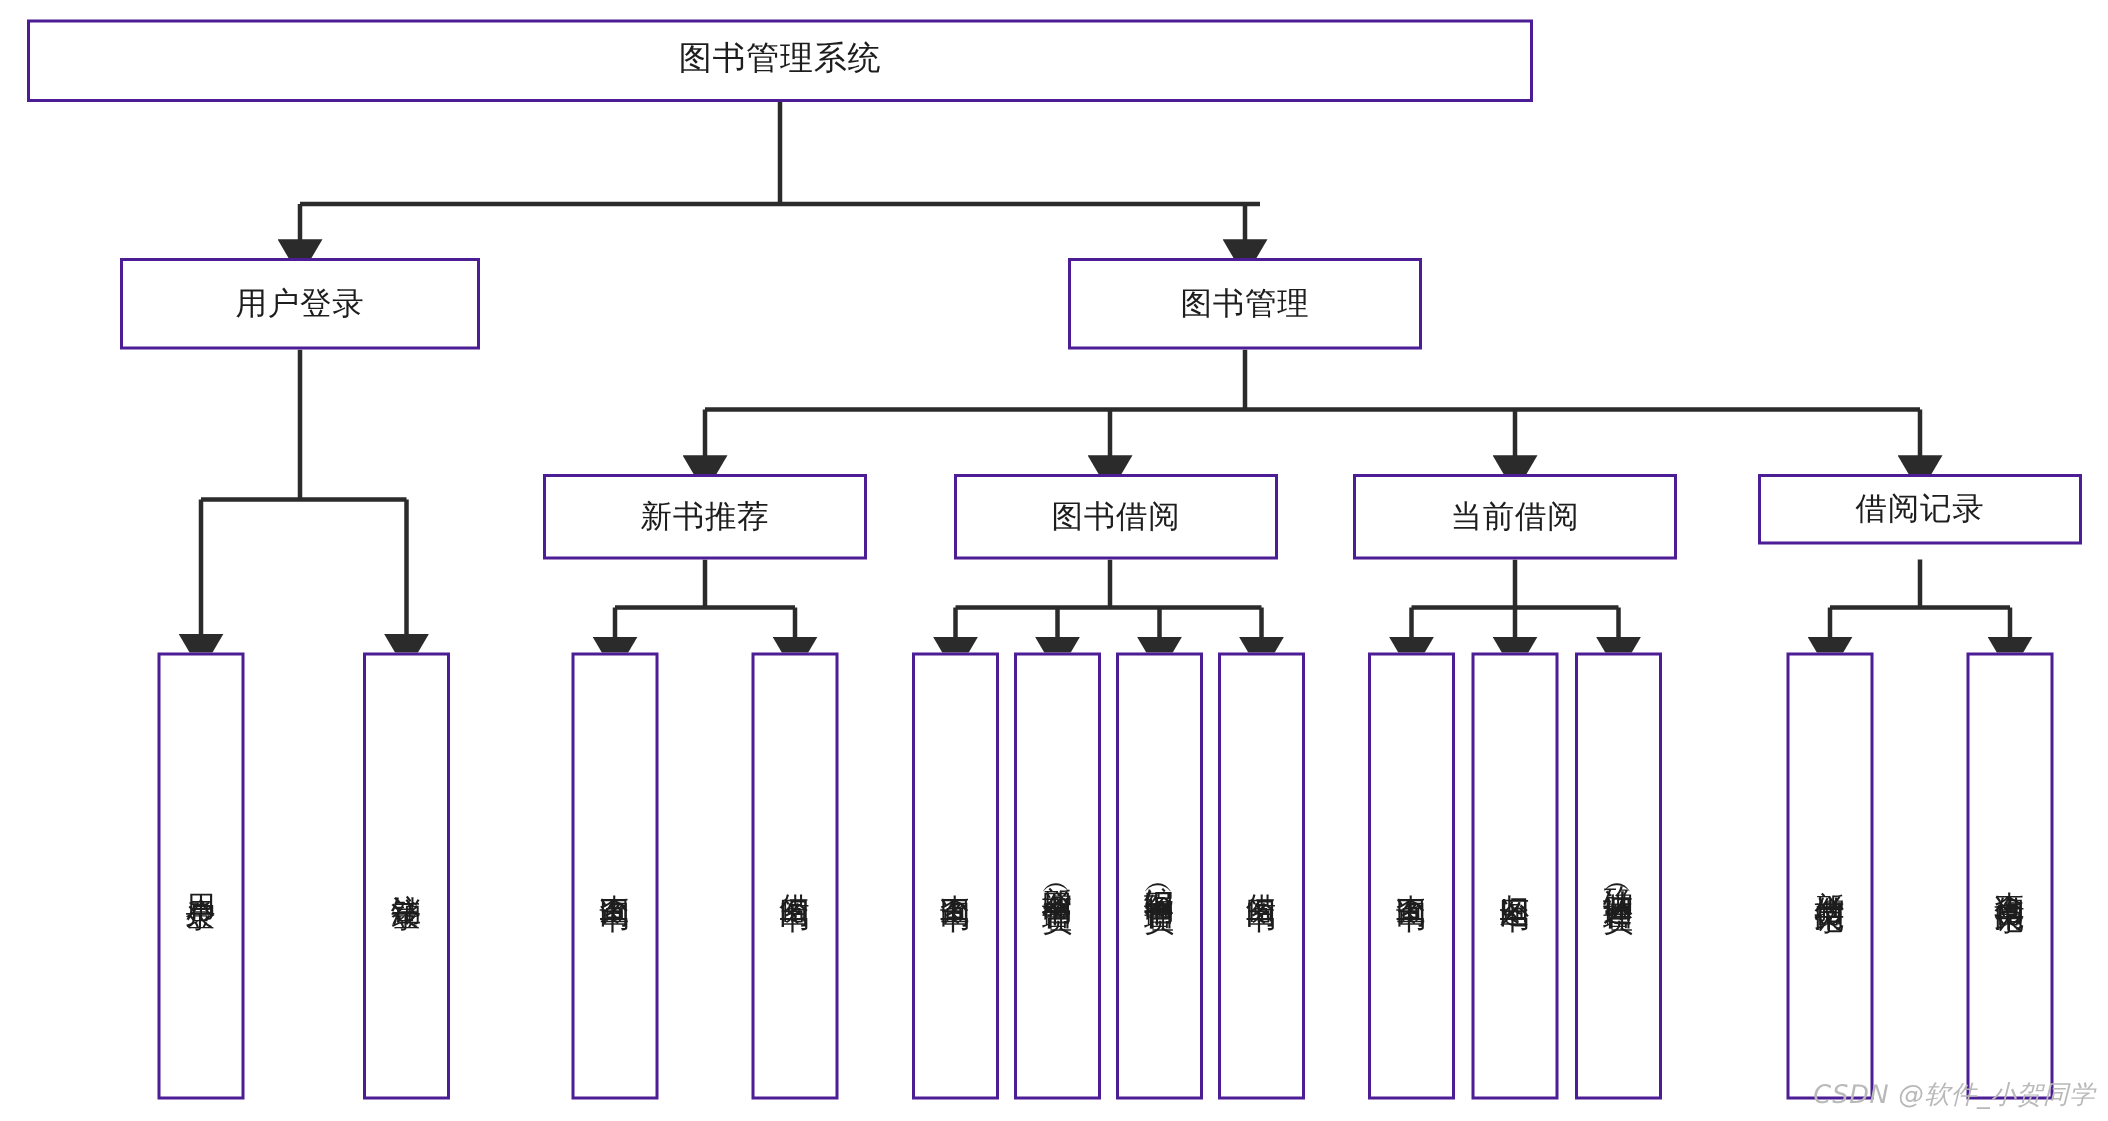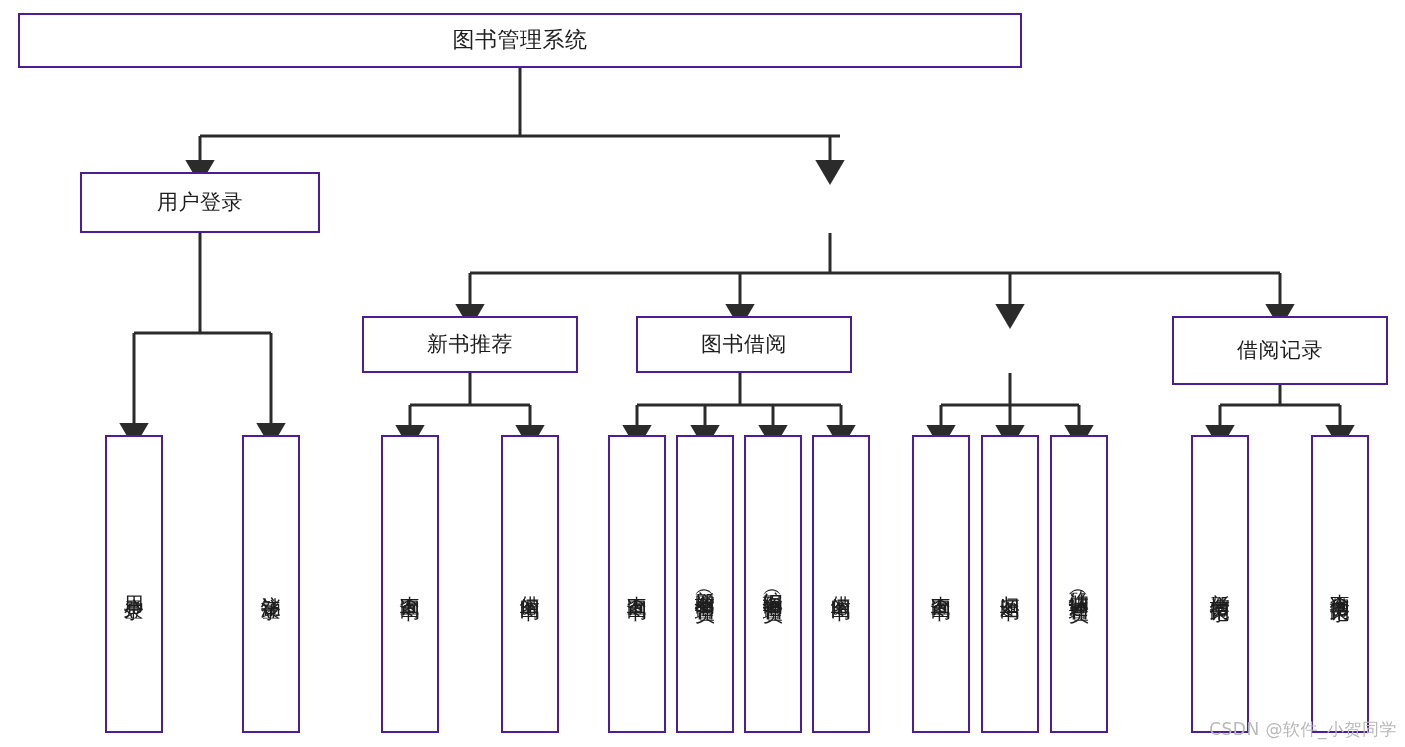--- a/index.html
+++ b/index.html
@@ -60,20 +60,21 @@
   }
   .watermark {
     position: absolute;
     right: 8px;
     bottom: 6px;
     font-size: 17px;
     color: #b9b9b9;
     letter-spacing: 0.5px;
     z-index: 5;
     white-space: nowrap;
+    font-style: italic;
   }
 </style>
 </head>
 <body>
 
 <div id="diagram-root">
 
   <svg id="edges-layer" viewBox="0 0 1405 747" width="1405" height="747">
     <defs>
       <marker id="arrowhead" markerWidth="9" markerHeight="10" refX="1.5" refY="5" orient="auto" markerUnits="strokeWidth">
@@ -124,28 +125,34 @@
     </g>
   </svg>
 
   <div class="node node-h node-root" style="left:18px; top:13px; width:1004px; height:55px;">
     <span class="node-label">图书管理系统</span>
   </div>
 
   <div class="node node-h" style="left:80px; top:172px; width:240px; height:61px;">
     <span class="node-label">用户登录</span>
   </div>
+  <div class="node node-h" style="left:712px; top:172px; width:236px; height:61px;">
+    <span class="node-label">图书管理</span>
+  </div>
 
   <div class="node node-h" style="left:362px; top:316px; width:216px; height:57px;align-items:center;">
     <span class="node-label">新书推荐</span>
   </div>
   <div class="node node-h" style="left:636px; top:316px; width:216px; height:57px;">
     <span class="node-label">图书借阅</span>
   </div>
-  <div class="node node-h" style="left:1172px; top:316px; width:216px; height:69px;">
+  <div class="node node-h" style="left:902px; top:316px; width:216px; height:57px;">
+    <span class="node-label">当前借阅</span>
+  </div>
+  <div class="node node-h" style="left:1172px; top:316px; width:216px; height:47px;">
     <span class="node-label">借阅记录</span>
   </div>
 
   <div class="node node-v" style="left:105px; top:435px; width:58px; height:298px;">
     <span class="node-label">用户登录</span>
   </div>
   <div class="node node-v" style="left:242px; top:435px; width:58px; height:298px;">
     <span class="node-label">注销登录</span>
   </div>
 

